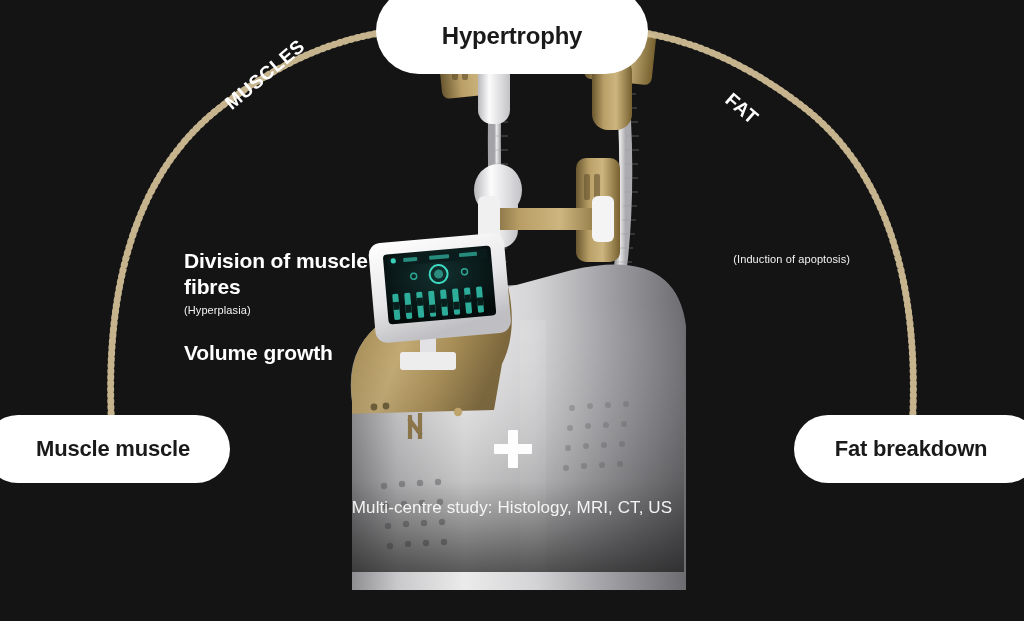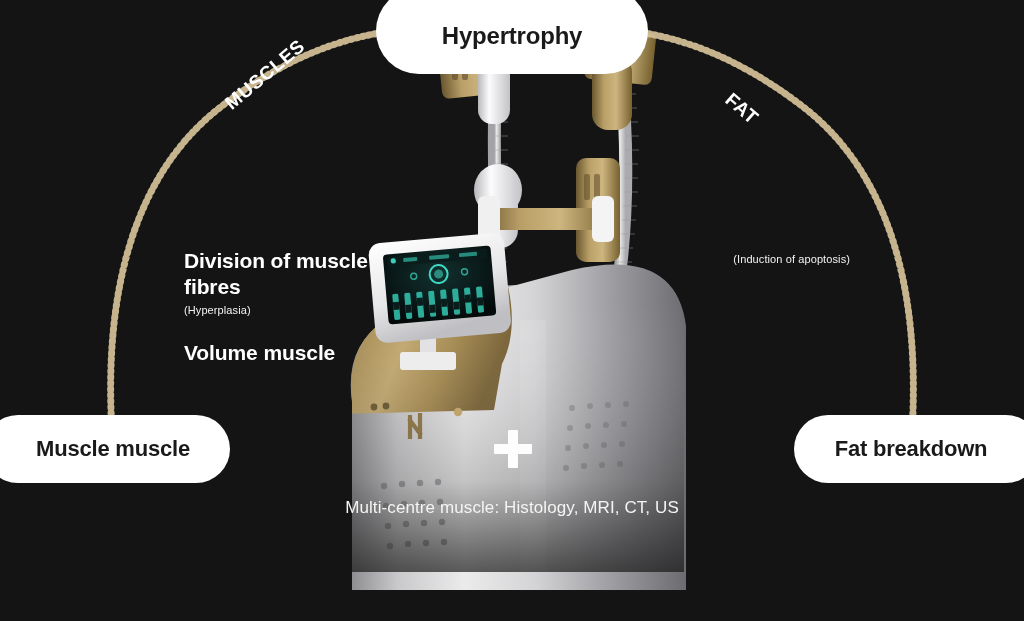--- a/index.html
+++ b/index.html
@@ -377,24 +377,24 @@
   </div>
   <div class="pill" id="pill-right">
     <span>Fat breakdown</span>
   </div>
 
   <div class="info-block" id="block-left">
     <div class="info-title">Division of muscle fibres</div>
     <div class="info-sub">(Hyperplasia)</div>
   </div>
   <div class="info-block" id="block-left-2">
-    <div class="info-title">Volume muscle</div>
+    <div class="info-title">Volume growth</div>
   </div>
 
   <div class="info-block" id="block-right">
     <div class="info-sub">(Induction of apoptosis)</div>
   </div>
 
   <div id="plus-sign"></div>
 
-  <div id="caption">Multi-centre muscle: Histology, MRI, CT, US</div>
+  <div id="caption">Multi-centre study: Histology, MRI, CT, US</div>
 
 </div>
 
 </body></html>

